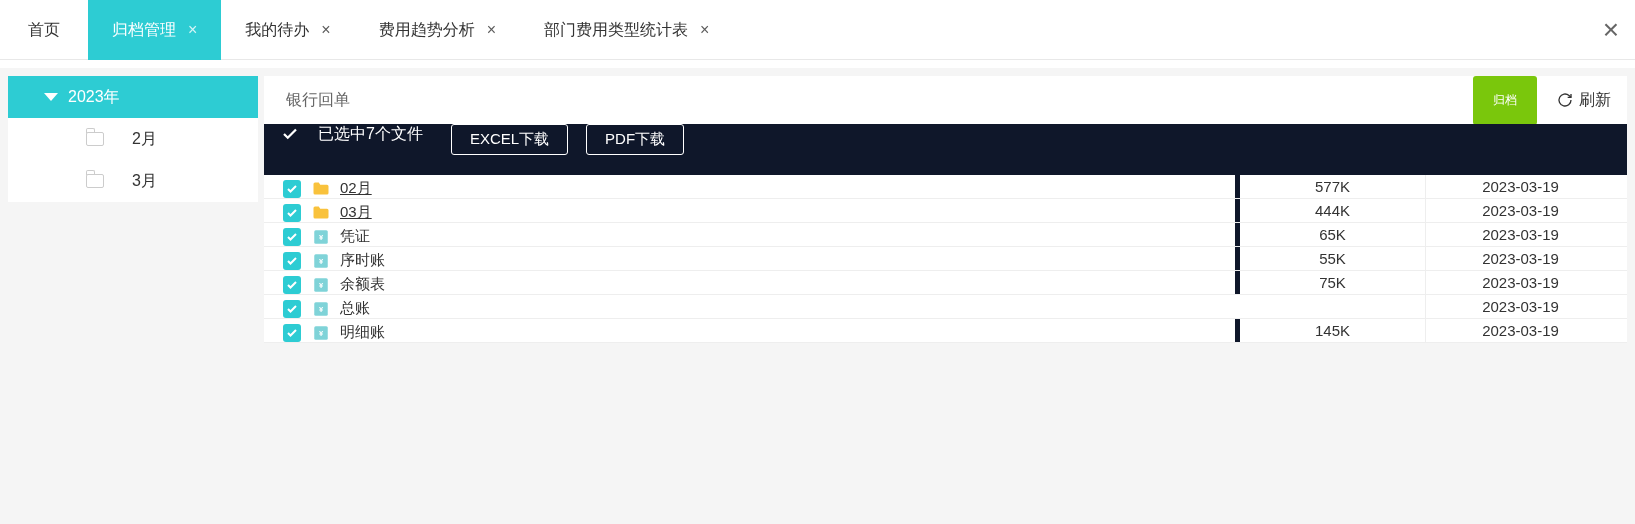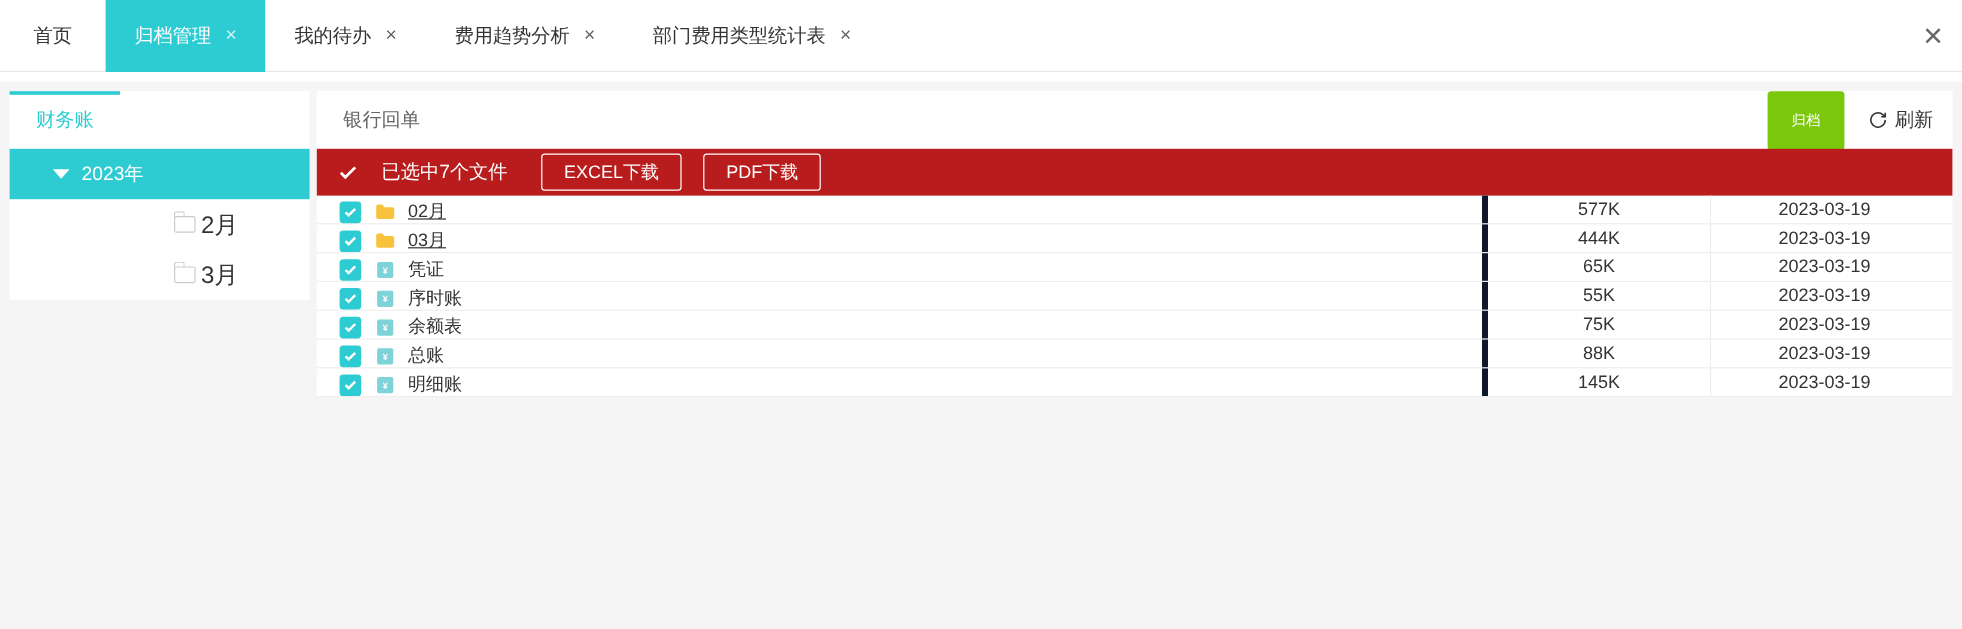--- a/index.html
+++ b/index.html
@@ -18,32 +18,32 @@
     .right-header { display: flex; align-items: center; background: #fff; padding: 0 16px 0 0; height: 48px; }
     .sub-tabs { display: flex; }
     .sub-tab { padding: 0 22px; height: 48px; display: flex; align-items: center; font-size: 16px; cursor: pointer; position: relative; }
     .sub-tab.active { color: #2dccd3; }
     .sub-tab.active::after { content: ""; position: absolute; left: 0; right: 0; top: 0; height: 3px; background: #2dccd3; }
     .sub-tab.inactive-bank { color: #666; }
     
     .tree { }
     .tree-year { background: #2dccd3; color: #fff; height: 42px; display: flex; align-items: center; padding: 0 12px; gap: 10px; font-size: 16px; cursor: pointer; }
     .tree-year .caret { width: 0; height: 0; border-left: 7px solid transparent; border-right: 7px solid transparent; border-top: 8px solid #fff; margin-left: 24px; }
-    .tree-month { height: 42px; display: flex; align-items: center; padding-left: 78px; gap: 4px; font-size: 20px; cursor: pointer; justify-content: center; }
+    .tree-month { height: 42px; display: flex; align-items: center; padding-left: 78px; gap: 28px; font-size: 16px; cursor: pointer; }
     .folder-outline { width: 18px; height: 14px; border: 1.5px solid #ccc; border-radius: 2px; position: relative; }
     .folder-outline::before { content: ""; position: absolute; top: -5px; left: -1.5px; width: 7px; height: 4px; border: 1.5px solid #ccc; border-bottom: none; border-radius: 2px 2px 0 0; }
     
     .right-panel { flex: 1; display: flex; flex-direction: column; background: #fff; margin-left: 6px; }
     
     .spacer { flex: 1; }
     .btn-archive { background: #7ac70c; color: #fff; border: none; padding: 16px 20px; font-size: 12px; border-radius: 3px; cursor: pointer; margin-right: 20px; }
     .btn-refresh { display: flex; align-items: center; gap: 6px; font-size: 16px; cursor: pointer; color: #333; }
     .refresh-icon { width: 16px; height: 16px; }
     
-    .select-bar { background: #b91c1c; color: #fff; height: 39px; display: flex; align-items: center; padding: 0 16px; gap: 18px; }
+    .select-bar { background: #0f172a; color: #fff; height: 51px; display: flex; align-items: flex-start; padding: 0 16px; gap: 18px; }
     .select-bar .check { width: 20px; height: 20px; display: flex; align-items: center; justify-content: center; }
     .select-text { font-size: 16px; margin-right: 10px; }
     .btn-outline { border: 1px solid #fff; color: #fff; background: transparent; padding: 5px 18px; font-size: 15px; border-radius: 3px; cursor: pointer; }
     
     .grid { }
     .row { display: flex; align-items: flex-end; height: 24px; border-bottom: 1px solid #eee; padding: 0 12px; }
     .cell-check { width: 32px; display: flex; justify-content: center; }
     .chk { width: 18px; height: 18px; background: #2dccd3; border-radius: 3px; display: flex; align-items: center; justify-content: center; cursor: pointer; }
     .chk svg { width: 12px; height: 12px; }
     .cell-name { flex: 1; display: flex; align-items: center; gap: 10px; padding-left: 4px; }
@@ -77,23 +77,20 @@
   <div class="top-tab">
     <span>部门费用类型统计表</span>
     <span class="tab-close">×</span>
   </div>
   <span class="global-close">×</span>
 </div>
 
 <div class="workspace">
   <div class="left-panel">
     <div class="sub-tabs">
-      <div class="sub-tab active">
-        <span>财务账</span>
-      </div>
     </div>
     <div class="tree">
       <div class="tree-year">
         <span class="caret"></span>
         <span>2023年</span>
       </div>
       <div class="tree-month">
         <span class="folder-outline"></span>
         <span>2月</span>
       </div>
@@ -230,21 +227,20 @@
               </svg>
             </div>
           </div>
           <div class="cell-name">
             <svg class="icon-file" viewBox="0 0 24 24">
               <rect x="3" y="3" width="18" height="18" rx="2" fill="#7fd3d8"></rect>
               <text x="12" y="16" text-anchor="middle" font-size="10" fill="#fff" font-weight="bold">¥</text>
             </svg>
             <span class="label">总账</span>
           </div>
-          <div class="cell-size">88K</div>
           <div class="cell-date">2023-03-19</div>
         </div>
         <div class="row">
           <div class="cell-check">
             <div class="chk">
               <svg viewBox="0 0 24 24" fill="none" stroke="#fff" stroke-width="4">
                 <polyline points="4 12 9 17 20 6"></polyline>
               </svg>
             </div>
           </div>

